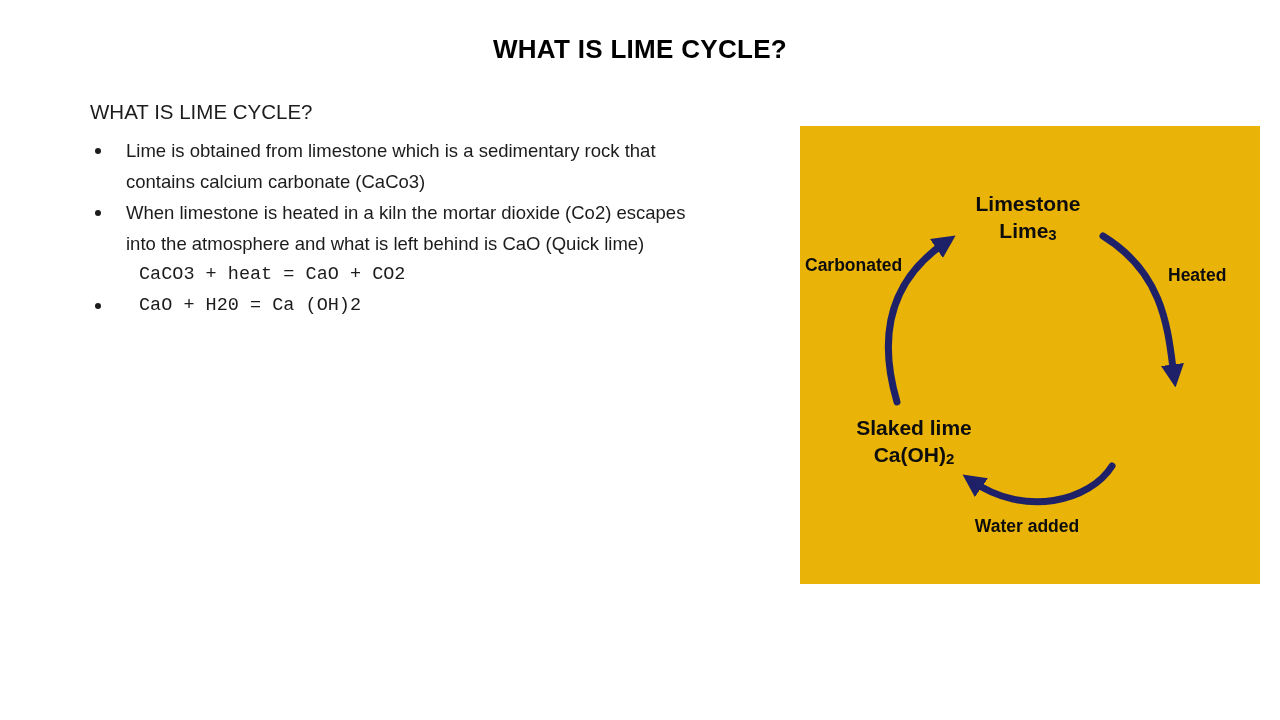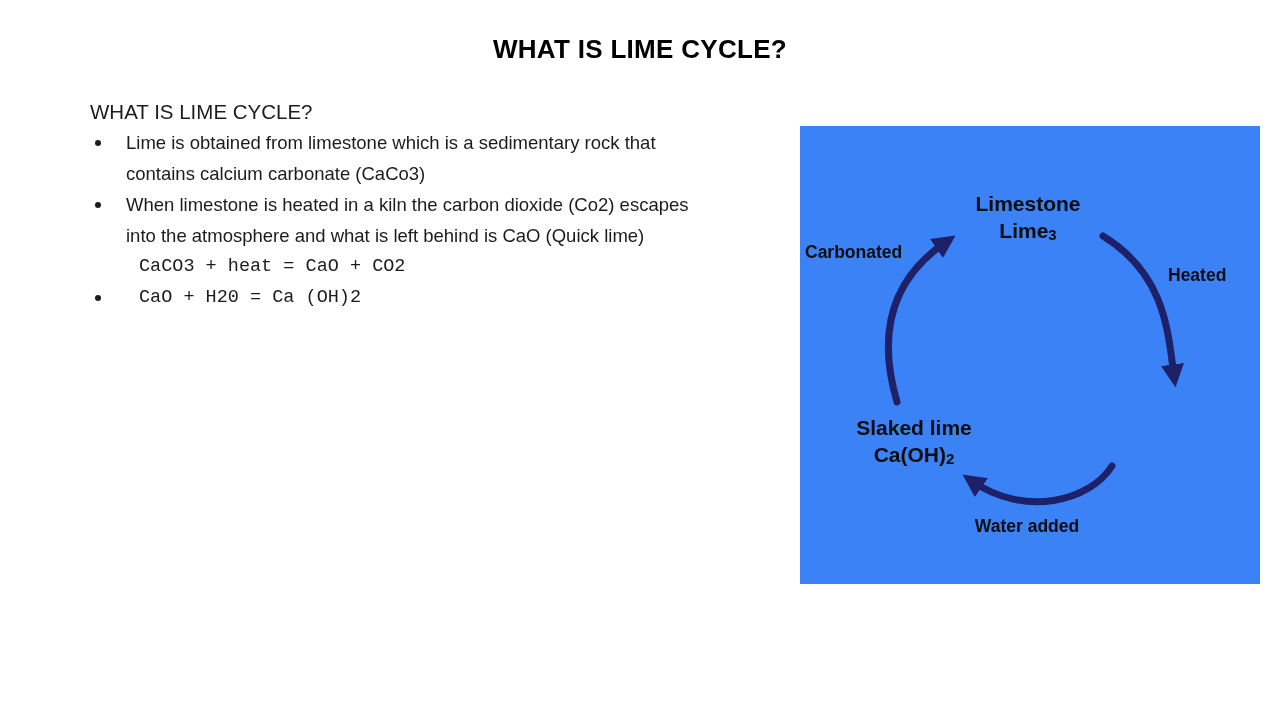--- a/index.html
+++ b/index.html
@@ -27,40 +27,40 @@
     left: 90px; top: 100px;
     width: 628px;
     color: #1c1c1c;
   }
   .section-heading {
     font-size: 20.5px;
     font-weight: 400;
     color: #1c1c1c;
   }
   .bullet-list {
-    margin-top: 3px;
+    margin-top: 11px;
     font-size: 18.5px;
     line-height: 31px;
     width: 614px;
   }
   .bullet-item { position: relative; padding-left: 36px; }
   .bullet-dot {
     position: absolute;
     left: 5px; top: 12.5px;
     width: 6px; height: 6px;
     border-radius: 50%;
     background: #1c1c1c;
   }
   .equation-line { padding-left: 49px; font-family: Liberation Mono, monospace; }
 
   .diagram {
     position: absolute;
     left: 800px; top: 126px;
     width: 460px; height: 458px;
-    background: #3b82f6;
+    background: #eab308;
   }
   .diagram svg { position: absolute; left: 0; top: 0; }
   .node {
     position: absolute;
     transform: translateX(-50%);
     text-align: center;
     font-weight: 700;
     font-size: 21px;
     line-height: 27px;
     color: #0d0d0d;
@@ -91,21 +91,21 @@
   <div class="content">
     <div class="section-heading">WHAT IS LIME CYCLE?</div>
 
     <div class="bullet-list">
       <div class="bullet-item">
         <span class="bullet-dot"></span>
         <span>Lime is obtained from limestone which is a sedimentary rock that contains calcium carbonate (CaCo3)</span>
       </div>
       <div class="bullet-item">
         <span class="bullet-dot"></span>
-        <span>When limestone is heated in a kiln the carbon dioxide (Co2) escapes into the atmosphere and what is left behind is CaO (Quick lime)</span>
+        <span>When limestone is heated in a kiln the mortar dioxide (Co2) escapes into the atmosphere and what is left behind is CaO (Quick lime)</span>
       </div>
       <div class="equation-line">CaCO3 + heat = CaO + CO2</div>
       <div class="bullet-item">
         <span class="bullet-dot"></span>
       </div>
       <div class="equation-line">CaO + H20 = Ca (OH)2</div>
     </div>
   </div>
 
   <div class="diagram">
@@ -125,19 +125,19 @@
       <div>Limestone</div>
       <div><span>Lime</span><sub>3</sub></div>
     </div>
 
 
     <div class="node" style="left:114px; top:288px;">
       <div>Slaked lime</div>
       <div><span>Ca(OH)</span><sub>2</sub></div>
     </div>
 
-    <div class="process-label" style="left:5px; top:116px;">Carbonated</div>
+    <div class="process-label" style="left:5px; top:129px;">Carbonated</div>
     <div class="process-label" style="left:368px; top:139px;">Heated</div>
     <div class="process-label centered" style="left:227px; top:390px;">Water added</div>
 
   </div>
 
 </div>
 
 </body></html>

